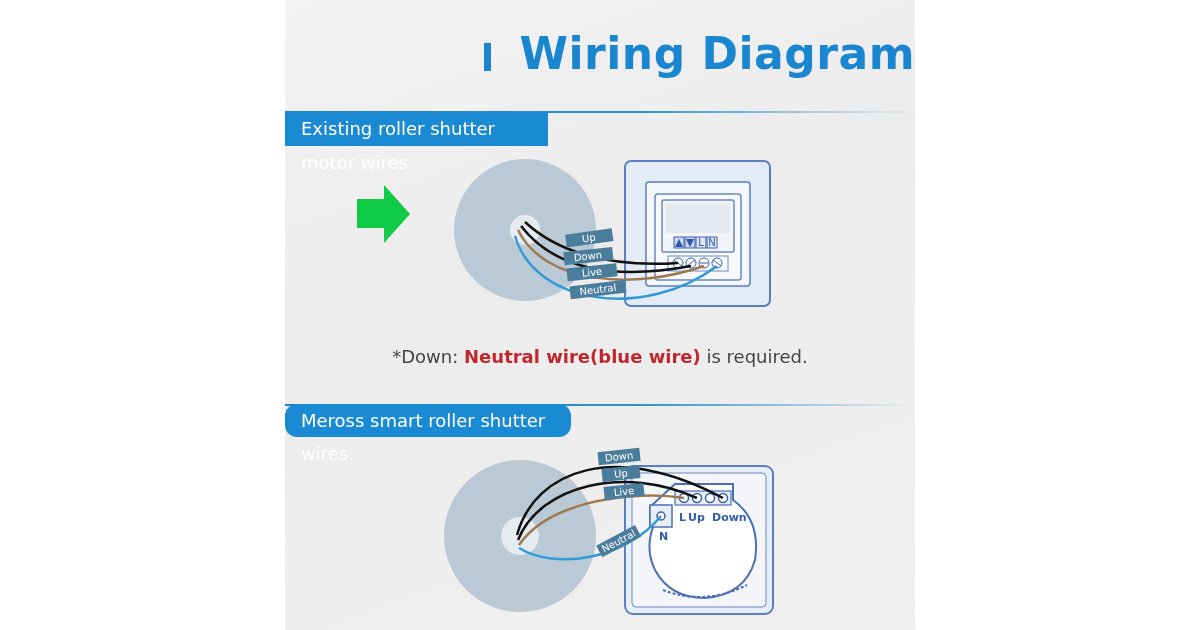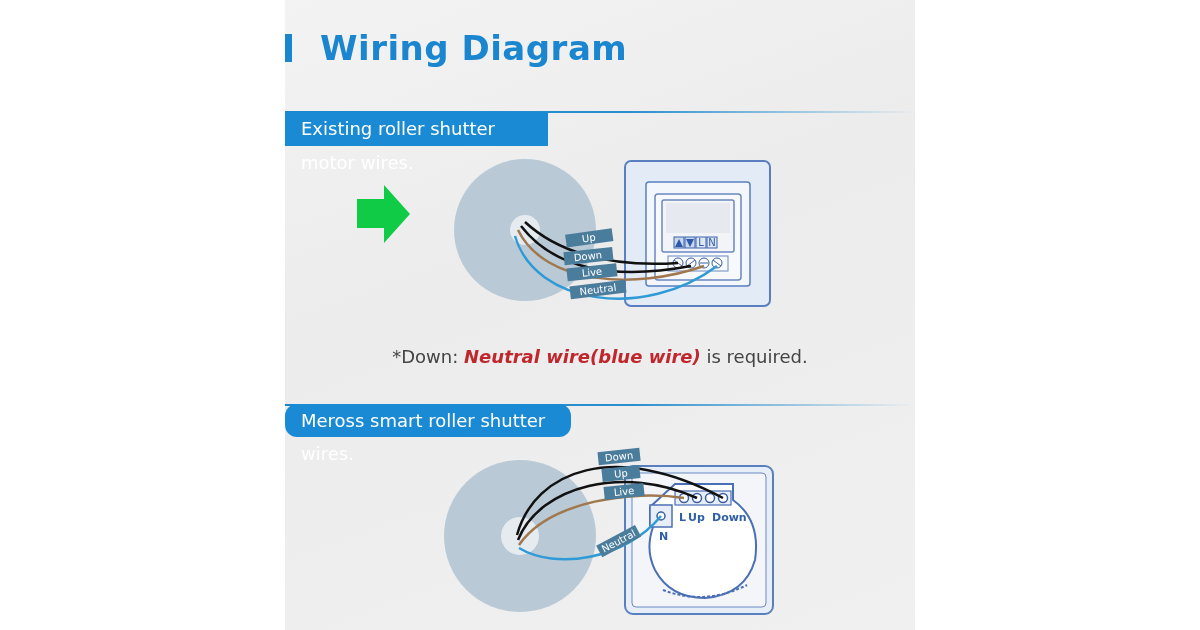--- a/index.html
+++ b/index.html
@@ -8,38 +8,38 @@
       background: #ffffff;
       font-family: "DejaVu Sans", sans-serif;
       position: relative;
     }
     .panel {
       position: absolute; left: 285px; top: 0; width: 630px; height: 630px;
       background: linear-gradient(160deg, #f3f3f3 0%, #ececec 40%, #f0f0f0 100%);
       overflow: hidden;
     }
     .title {
-      position: absolute; left: 0; top: 28px; width: 630px; text-align: left;
-      color: #1a86d0; font-size: 34px; font-weight: bold; letter-spacing: 0.5px;
+      position: absolute; left: 0; top: 28px; width: 630px; text-align: right;
+      color: #1a86d0; font-size: 44px; font-weight: bold; letter-spacing: 0.5px;
     }
     .title .bar { display: inline-block; width: 7px; height: 28px; background: #1a86d0; margin-right: 28px; vertical-align: -2px; }
     .section-line {
       position: absolute; left: 0; height: 2px; width: 630px;
       background: linear-gradient(90deg, #1a86d0 0%, #2a8fcf 55%, rgba(42,143,207,0) 100%);
     }
     .section-header {
       position: absolute; left: 0; background: #1a8ad4; color: #ffffff;
       font-size: 18px; padding: 0 0 0 16px; height: 34px; line-height: 34px;
       box-sizing: border-box;
     }
     .note {
       position: absolute; left: 0; width: 630px; top: 346px; text-align: center;
       font-size: 18px; color: #444;
     }
-    .note .red { color: #c0272d; font-style: italic; font-weight: bold; }
+    .note .red { color: #c0272d; font-weight: bold; }
     svg { position: absolute; left: 0; top: 0; }
     .lbl { font-family: "DejaVu Sans", sans-serif; font-size: 10px; fill: #ffffff; }
     .term { font-family: "DejaVu Sans", sans-serif; font-size: 11px; fill: #2f5fa8; font-weight: bold; }
   </style>
 </head>
 <body>
 
 <div class="panel">
 
   <div class="title">

